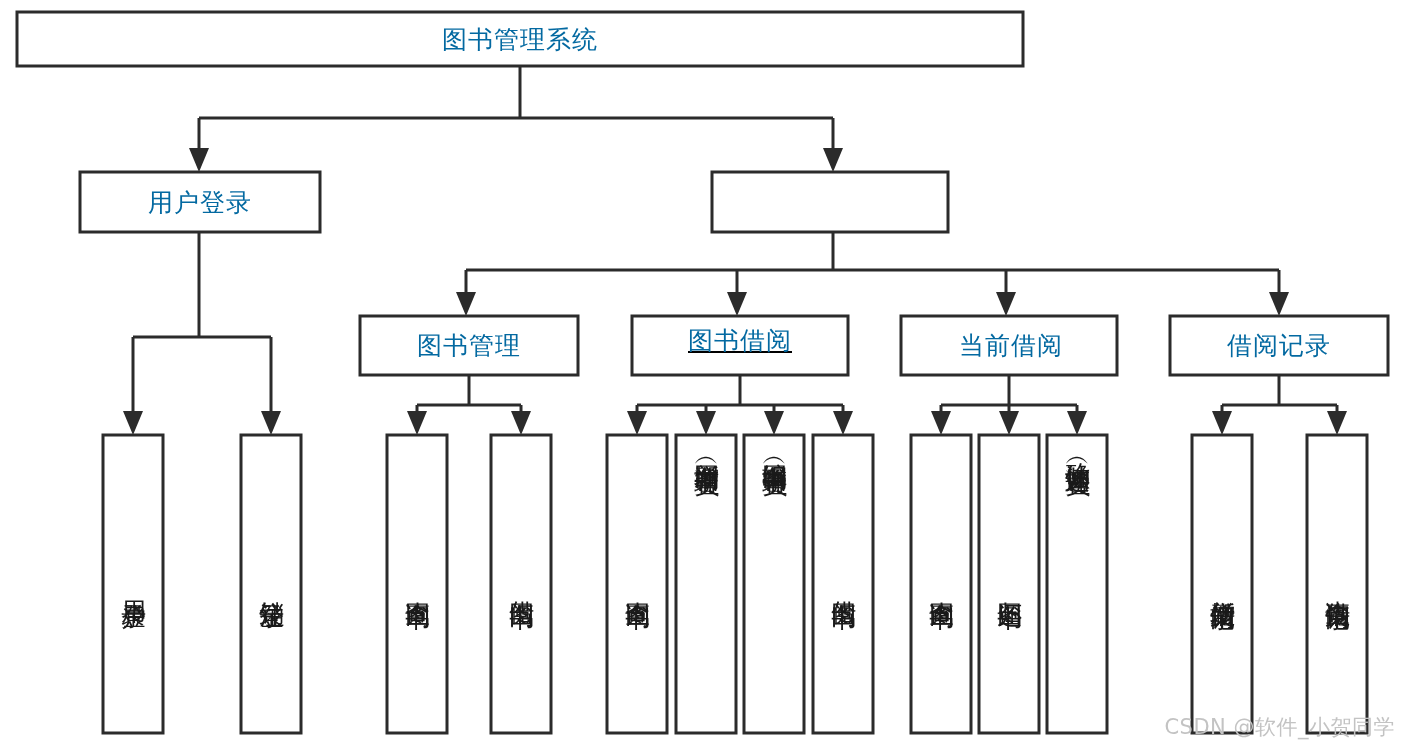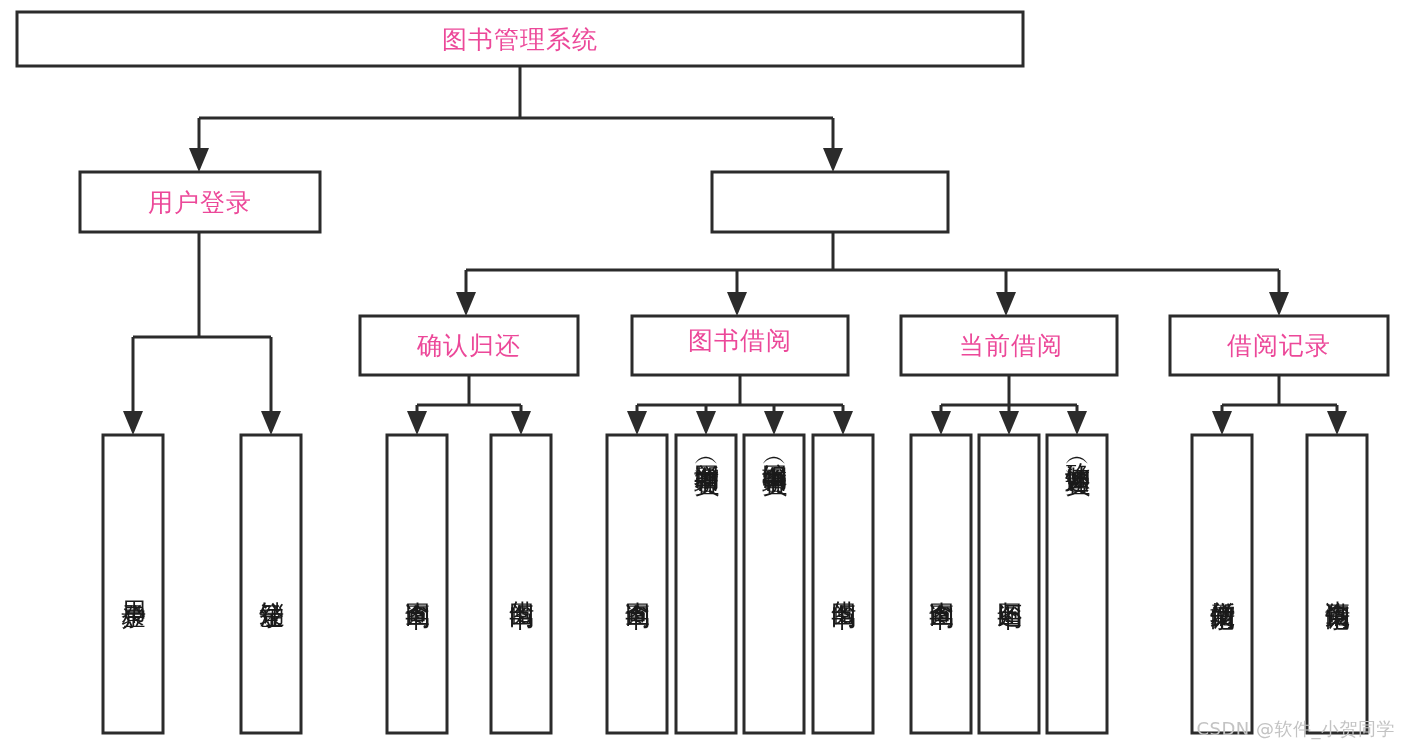--- a/index.html
+++ b/index.html
@@ -63,30 +63,30 @@
   }
   .hlabel-wrap {
     position: absolute;
     display: flex;
     align-items: center;
     justify-content: center;
     pointer-events: none;
   }
   .htext {
     font-size: 25px;
-    color: #ec4899;
+    color: #0369a1;
     letter-spacing: 1px;
     white-space: nowrap;
     font-family: "DejaVu Sans", "Liberation Sans", sans-serif;
   }
   #watermark {
     position: absolute;
     right: 10px;
     bottom: 6px;
-    font-size: 18px;
+    font-size: 21px;
     color: #c3c3c3;
     letter-spacing: 0.5px;
     font-family: "DejaVu Sans", "Liberation Sans", sans-serif;
     white-space: nowrap;
     text-align: right;
   }
 </style>
 </head>
 <body>
 
@@ -198,23 +198,23 @@
 
   <div class="hlabel-wrap" style="left:17px; top:12px; width:1006px; height:54px;">
     <span class="htext">图书管理系统</span>
   </div>
 
   <div class="hlabel-wrap" style="left:80px; top:172px; width:240px; height:60px;">
     <span class="htext">用户登录</span>
   </div>
 
   <div class="hlabel-wrap" style="left:360px; top:316px; width:218px; height:59px;">
-    <span class="htext">确认归还</span>
-  </div>
-  <div class="hlabel-wrap" style="left:632px; top:316px; width:216px; height:49px;">
+    <span class="htext">图书管理</span>
+  </div>
+  <div class="hlabel-wrap" style="left:632px; top:316px; width:216px; height:49px;text-decoration:underline;">
     <span class="htext">图书借阅</span>
   </div>
   <div class="hlabel-wrap" style="left:901px; top:316px; width:220px; height:59px;">
     <span class="htext">当前借阅</span>
   </div>
   <div class="hlabel-wrap" style="left:1170px; top:316px; width:218px; height:59px;">
     <span class="htext">借阅记录</span>
   </div>
 
   <div class="vlabel-wrap centered" style="left:103px; top:435px; width:60px; height:298px;">

